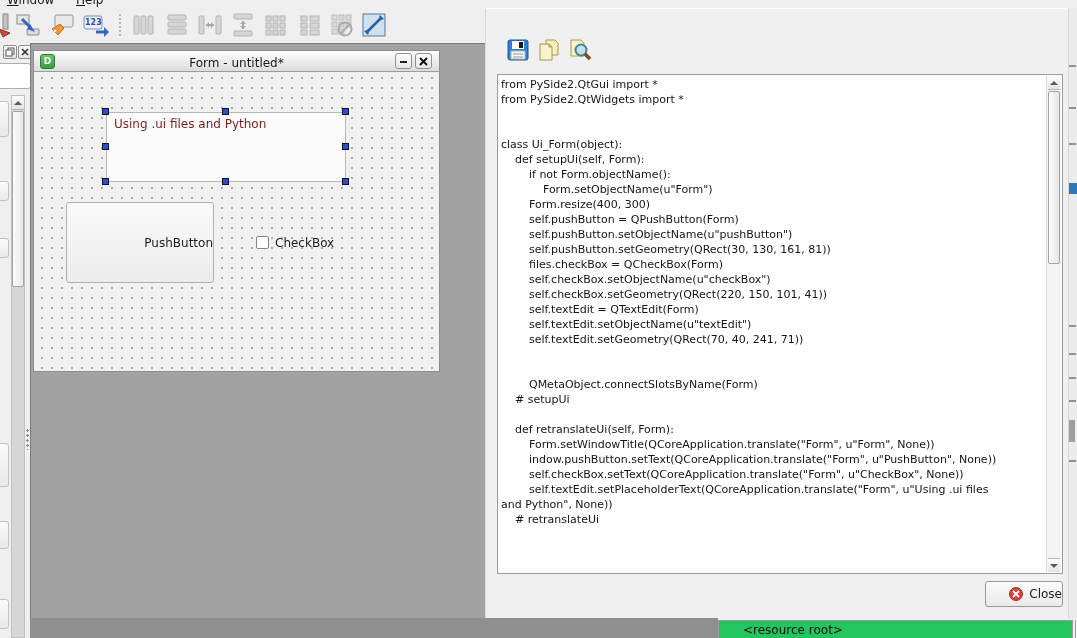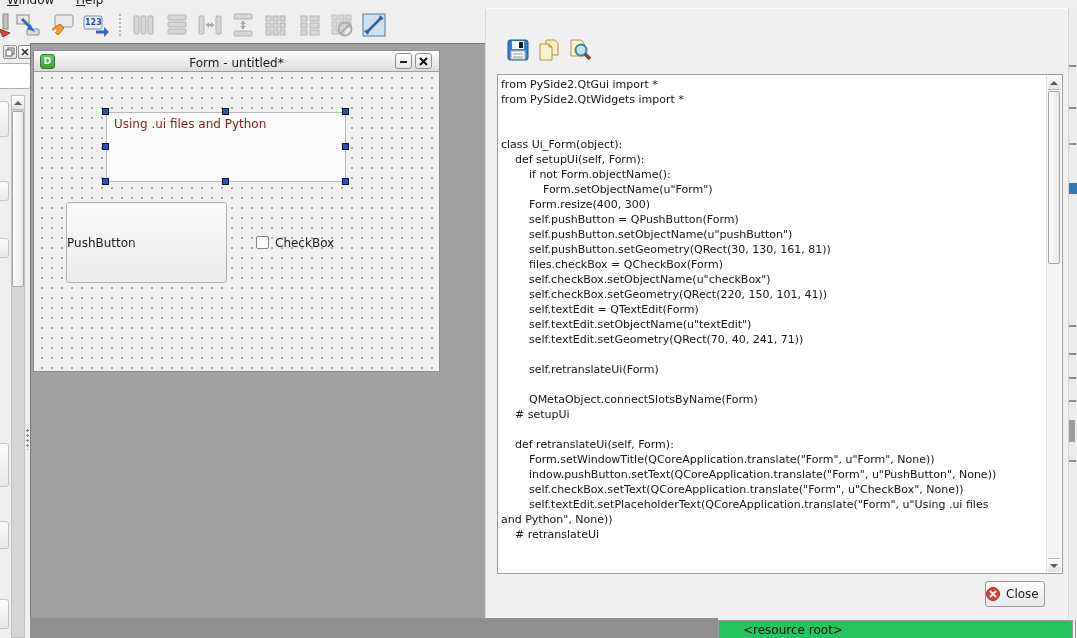--- a/index.html
+++ b/index.html
@@ -51,39 +51,39 @@
                         color:#fff; font-size:9px; font-weight:bold; text-align:center; line-height:13px; }
   .win-btn { position:absolute; top:2px; width:17px; height:16px; background:linear-gradient(#fdfdfd,#e7e7e7);
              border:1px solid #8f8f8f; border-radius:3px; display:flex; align-items:center; justify-content:center; }
   #form-canvas { position:absolute; left:0; top:21px; width:405px; height:299px; background:#f1f1f1;
                  background-image:radial-gradient(circle,#a9a9a9 0.9px,transparent 1px); background-size:10px 10px; background-position:3px 1px; }
 
   
   #fw-textedit { position:absolute; left:72px; top:40px; width:240px; height:70px; background:#fbfbfb; border:1px solid #b7b7b7; }
   #fw-textedit .ph { position:absolute; left:7px; top:4px; font-size:12px; color:#7f1d1d; }
   .handle { position:absolute; width:7px; height:7px; background:#2e4fc4; border:1px solid #0a1033; }
-  #fw-pushbutton { position:absolute; left:32px; top:130px; width:161px; height:81px; background:linear-gradient(#fafafa,#ececec);
+  #fw-pushbutton { position:absolute; left:32px; top:130px; width:148px; height:81px; background:linear-gradient(#fafafa,#ececec);
                    border:1px solid #b1b1b1; border-radius:3px; font-size:12px; color:#1a1a1a;
-                   display:flex; align-items:center; justify-content:flex-start; }
+                   display:flex; align-items:center; justify-content:flex-end; }
   #fw-checkbox { position:absolute; left:222px; top:150px; width:101px; height:41px; display:flex; align-items:center; }
   #fw-checkbox .box { width:13px; height:13px; background:#fff; border:1px solid #848484; border-radius:2px; }
   #fw-checkbox .lbl { margin-left:6px; font-size:12px; color:#1a1a1a; }
 
   
   #dialog { left:485px; top:8px; width:583px; height:610px; background:#f0f0f0;
             border-top:1px solid #fbfbfb; border-left:1px solid #dadada; }
   .dlg-tbtn { position:absolute; top:28px; width:26px; height:26px; display:flex; align-items:center; justify-content:center; }
   #code-area { position:absolute; left:11px; top:65px; width:566px; height:500px; background:#fff; border:1px solid #9b9b9b; }
   #code-lines { position:absolute; left:3px; top:2px; right:17px; bottom:2px; overflow:hidden; }
   .code-line { white-space:pre; font-family:"DejaVu Sans", sans-serif; font-size:11px; line-height:15px; height:15px; color:#141414; }
   #code-vscroll { position:absolute; top:1px; right:1px; bottom:1px; width:15px; background:#f4f4f4; border-left:1px solid #dcdcdc; }
   #code-thumb { position:absolute; left:1px; top:15px; width:12px; height:173px; background:linear-gradient(90deg,#fcfcfc,#e6e6e6);
                 border:1px solid #a2a2a2; border-radius:2px; }
-  #close-btn { position:absolute; left:499px; top:572px; width:60px; height:26px; background:linear-gradient(#fcfcfc,#e9e9e9);
-               border:1px solid #999; border-radius:3px; display:flex; align-items:center; justify-content:flex-start; gap:6px;
+  #close-btn { position:absolute; left:499px; top:572px; width:78px; height:26px; background:linear-gradient(#fcfcfc,#e9e9e9);
+               border:1px solid #999; border-radius:3px; display:flex; align-items:center; justify-content:flex-end; gap:6px;
                font-size:12px; color:#1a1a1a; }
 
   
   #resource-panel { left:718px; top:620px; width:355px; height:18px; background:#22c55e; border:1px solid #9a9a9a; border-bottom:none; }
   #resource-panel span { position:absolute; left:24px; top:2px; font-size:12px; color:#111; }
   #resource-panel-2 { left:1075px; top:620px; width:2px; height:18px; background:#fff; border-left:1px solid #9a9a9a; }
 
   
   #right-strip { left:1068px; top:8px; width:9px; height:610px; background:#ececec; border-left:1px solid #d5d5d5; }
   .rs-dash { position:absolute; left:0; width:7px; height:2px; background:#909090; }
@@ -323,21 +323,20 @@
         <div class="code-line">        self.pushButton = QPushButton(Form)</div>
         <div class="code-line">        self.pushButton.setObjectName(u"pushButton")</div>
         <div class="code-line">        self.pushButton.setGeometry(QRect(30, 130, 161, 81))</div>
         <div class="code-line">        files.checkBox = QCheckBox(Form)</div>
         <div class="code-line">        self.checkBox.setObjectName(u"checkBox")</div>
         <div class="code-line">        self.checkBox.setGeometry(QRect(220, 150, 101, 41))</div>
         <div class="code-line">        self.textEdit = QTextEdit(Form)</div>
         <div class="code-line">        self.textEdit.setObjectName(u"textEdit")</div>
         <div class="code-line">        self.textEdit.setGeometry(QRect(70, 40, 241, 71))</div>
         <div class="code-line"></div>
-        <div class="code-line">        self.retranslateUi(Form)</div>
         <div class="code-line"></div>
         <div class="code-line">        QMetaObject.connectSlotsByName(Form)</div>
         <div class="code-line">    # setupUi</div>
         <div class="code-line"></div>
         <div class="code-line">    def retranslateUi(self, Form):</div>
         <div class="code-line">        Form.setWindowTitle(QCoreApplication.translate("Form", u"Form", None))</div>
         <div class="code-line">        indow.pushButton.setText(QCoreApplication.translate("Form", u"PushButton", None))</div>
         <div class="code-line">        self.checkBox.setText(QCoreApplication.translate("Form", u"CheckBox", None))</div>
         <div class="code-line">        self.textEdit.setPlaceholderText(QCoreApplication.translate("Form", u"Using .ui files</div>
         <div class="code-line">and Python", None))</div>

